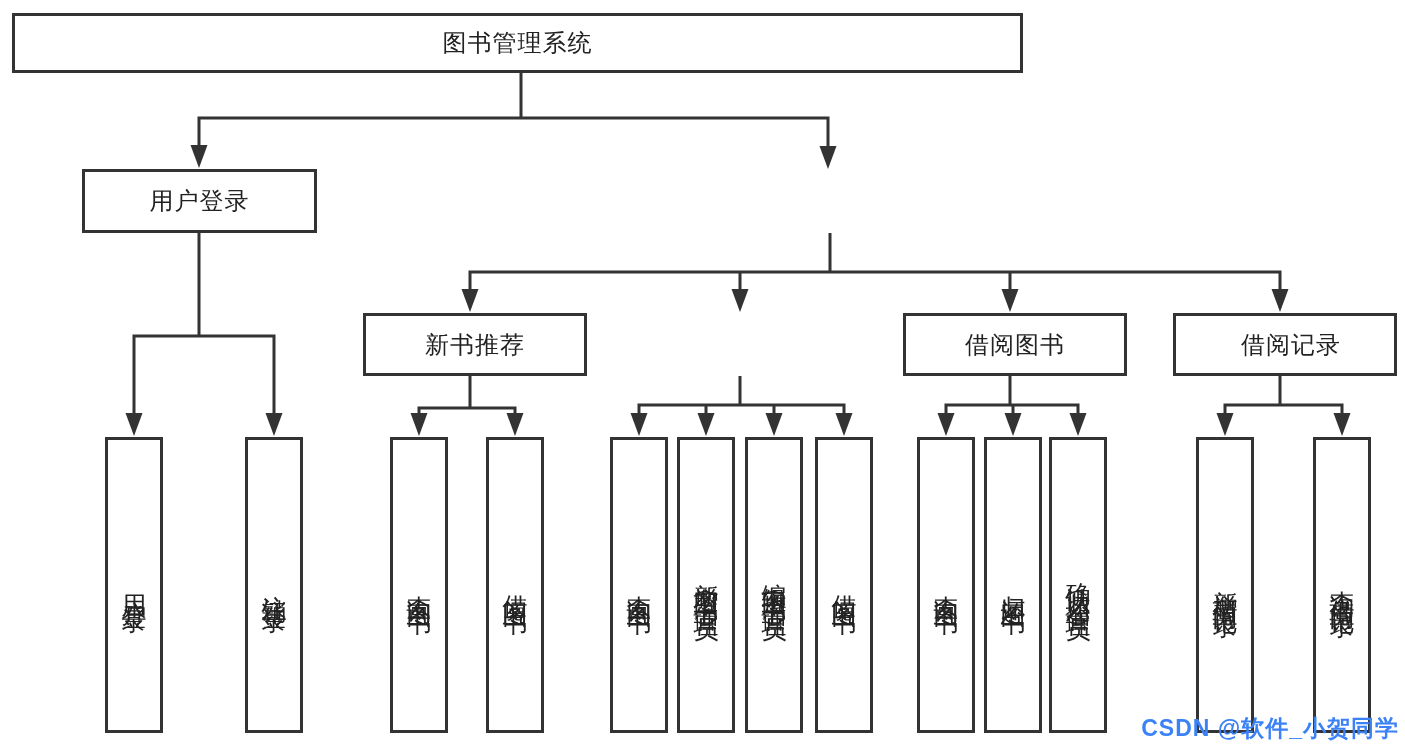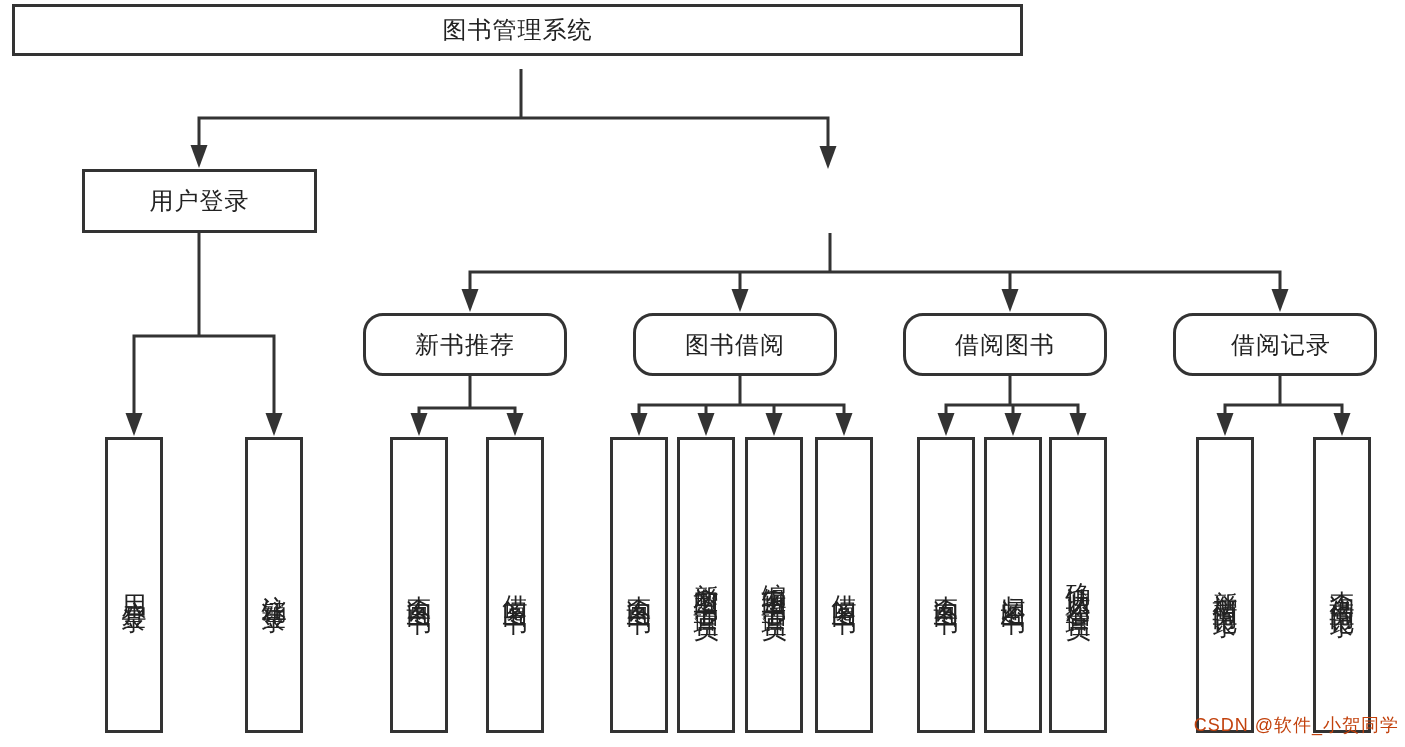--- a/index.html
+++ b/index.html
@@ -34,24 +34,24 @@
   }
   .box.leaf {
     writing-mode: vertical-rl;
     text-orientation: mixed;
     font-size: 25px;
     letter-spacing: 5px;
     width: 58px;
     top: 437px;
     height: 296px;
   }
-  .root  { left: 12px;  top: 4px;  width: 1011px; height: 52px; }
+  .root  { left: 12px;  top: 13px;  width: 1011px; height: 60px; }
   .lvl2a { left: 82px;  top: 169px; width: 235px;  height: 64px; }
   .lvl2b { left: 712px; top: 170px; width: 235px;  height: 63px; }
-  .lvl3  { top: 313px; width: 204px; height: 63px; border-radius: 20px; }
+  .lvl3  { top: 313px; width: 224px; height: 63px; }
   .l3-1 { left: 363px; }
   .l3-2 { left: 633px; }
   .l3-3 { left: 903px; }
   .l3-4 { left: 1173px; padding-left: 12px; }
   .leafA1 { left: 105px; }
   .leafA2 { left: 245px; }
   .leafB1 { left: 390px; }
   .leafB2 { left: 486px; }
   .leafC1 { left: 610px; }
   .leafC2 { left: 677px; }
@@ -59,25 +59,26 @@
   .leafC4 { left: 815px; }
   .leafD1 { left: 917px; }
   .leafD2 { left: 984px; }
   .leafD3 { left: 1049px; }
   .leafE1 { left: 1196px; }
   .leafE2 { left: 1313px; }
   .watermark {
     position: absolute;
     right: 6px;
     top: 713px;
-    font-size: 18px;
+    font-size: 23px;
     letter-spacing: 1px;
-    color: #c2410c;
+    color: #3b82f6;
     z-index: 2;
     white-space: nowrap;
+    font-weight: bold;
   }
 </style>
 </head>
 <body>
 
 <div class="canvas">
 
   <svg class="connectors" width="1405" height="747" viewBox="0 0 1405 747">
     <g stroke="#333333" stroke-width="3" fill="none">
 
@@ -116,21 +117,20 @@
       <polygon points="1216.5,413 1233.5,413 1225,436"></polygon>
       <polygon points="1333.5,413 1350.5,413 1342,436"></polygon>
     </g>
   </svg>
 
   <div class="box h root">图书管理系统</div>
 
   <div class="box h lvl2a">用户登录</div>
 
   <div class="box h lvl3 l3-1">新书推荐</div>
-  <div class="box h lvl3 l3-2">图书借阅</div>
   <div class="box h lvl3 l3-3">借阅图书</div>
   <div class="box h lvl3 l3-4">借阅记录</div>
 
   <div class="box leaf leafA1">用户登录</div>
   <div class="box leaf leafA2">注销登录</div>
 
   <div class="box leaf leafB1">查询图书</div>
   <div class="box leaf leafB2">借阅图书</div>
 
   <div class="box leaf leafC1">查询图书</div>

